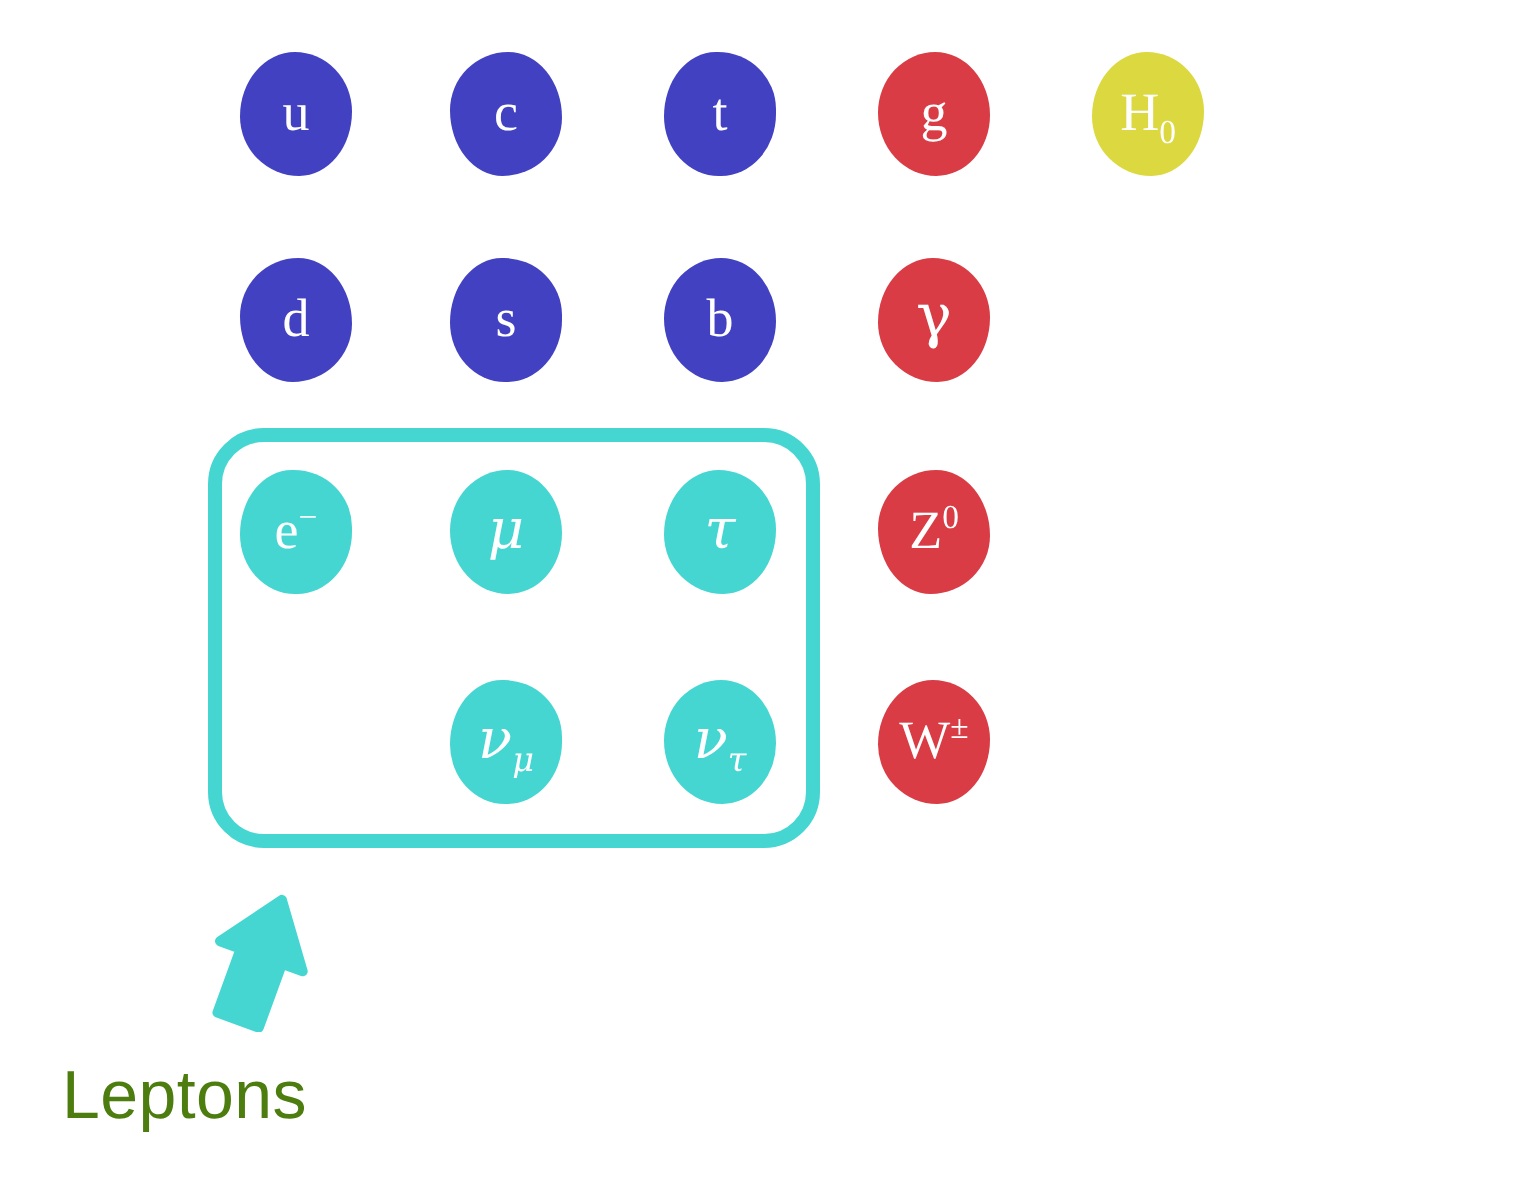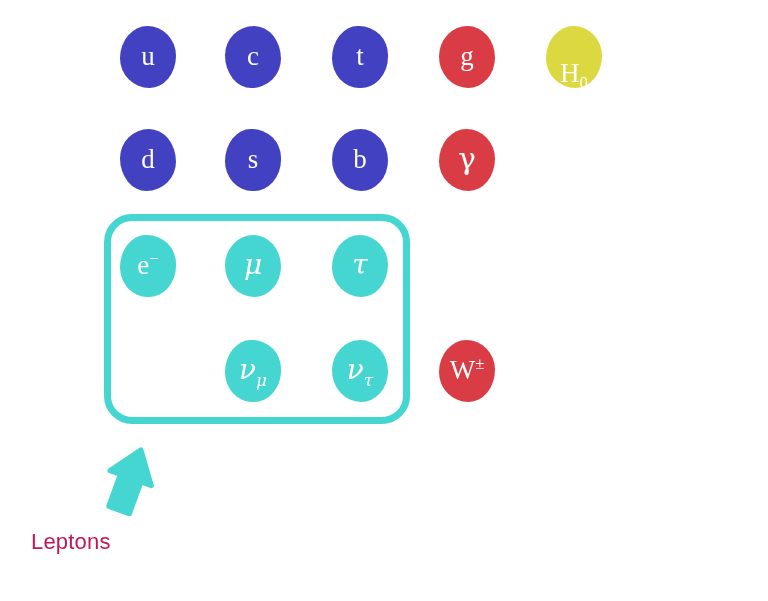--- a/index.html
+++ b/index.html
@@ -46,21 +46,21 @@
     line-height: 0;
   }
   .particle sub {
     font-size: 0.62em;
     vertical-align: sub;
     line-height: 0;
   }
 
   .quark   { background: #4241c2; }
   .boson   { background: #d93c45; }
-  .higgs   { background: #dcd83f; align-items: flex-end; }
+  .higgs   { background: #dcd83f; }
   .lepton  { background: #45d6d2; }
 
   
   .blob-a { border-radius: 49% 51% 47% 53% / 52% 48% 52% 48%; }
   .blob-b { border-radius: 52% 48% 53% 47% / 47% 53% 47% 53%; }
   .blob-c { border-radius: 47% 53% 50% 50% / 53% 47% 51% 49%; }
   .blob-d { border-radius: 51% 49% 48% 52% / 49% 51% 49% 51%; }
 
   .greek {
     font-family: "DejaVu Serif", "Liberation Serif", serif;
@@ -98,22 +98,22 @@
     width: 72px;
     height: 72px;
   }
 
   
   #caption {
     position: absolute;
     left: 31px;
     top: 529px;
     font-family: "Liberation Sans", sans-serif;
-    font-size: 22px;
-    color: #be185d;
+    font-size: 34px;
+    color: #4d7c0f;
     letter-spacing: 0.2px;
     white-space: nowrap;
   }
 </style>
 </head>
 <body>
 
 <div id="stage">
 
   <div class="particle quark blob-a" style="left:120px; top:26px;">
@@ -159,20 +159,23 @@
   </div>
 
   <div class="particle lepton blob-d" style="left:225px; top:235px;">
     <span class="sym greek">μ</span>
   </div>
 
   <div class="particle lepton blob-a" style="left:332px; top:235px;">
     <span class="sym greek">τ</span>
   </div>
 
+  <div class="particle boson blob-b" style="left:439px; top:235px;">
+    <span class="sym"><span>Z</span><sup>0</sup></span>
+  </div>
 
 
   <div class="particle lepton blob-d" style="left:332px; top:340px;">
     <span class="sym greek"><span>ν</span><sub>τ</sub></span>
   </div>
 
   <div class="particle lepton blob-c" style="left:225px; top:340px;">
     <span class="sym greek"><span>ν</span><sub>μ</sub></span>
   </div>
 

